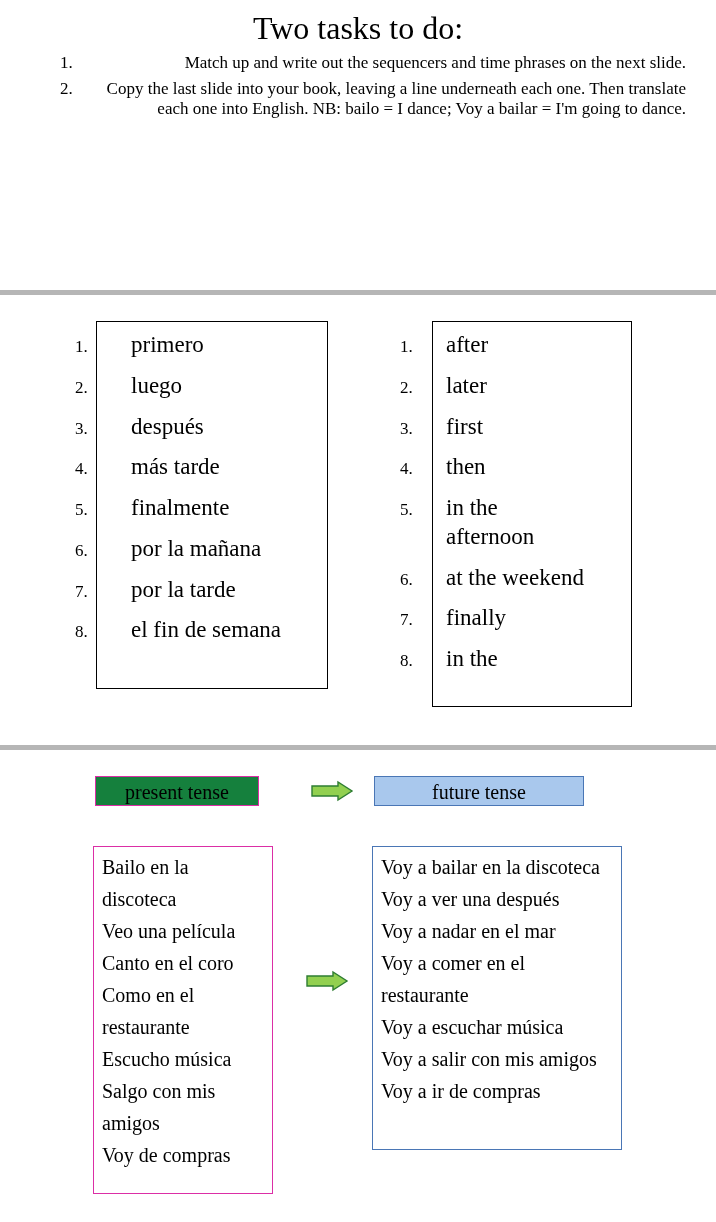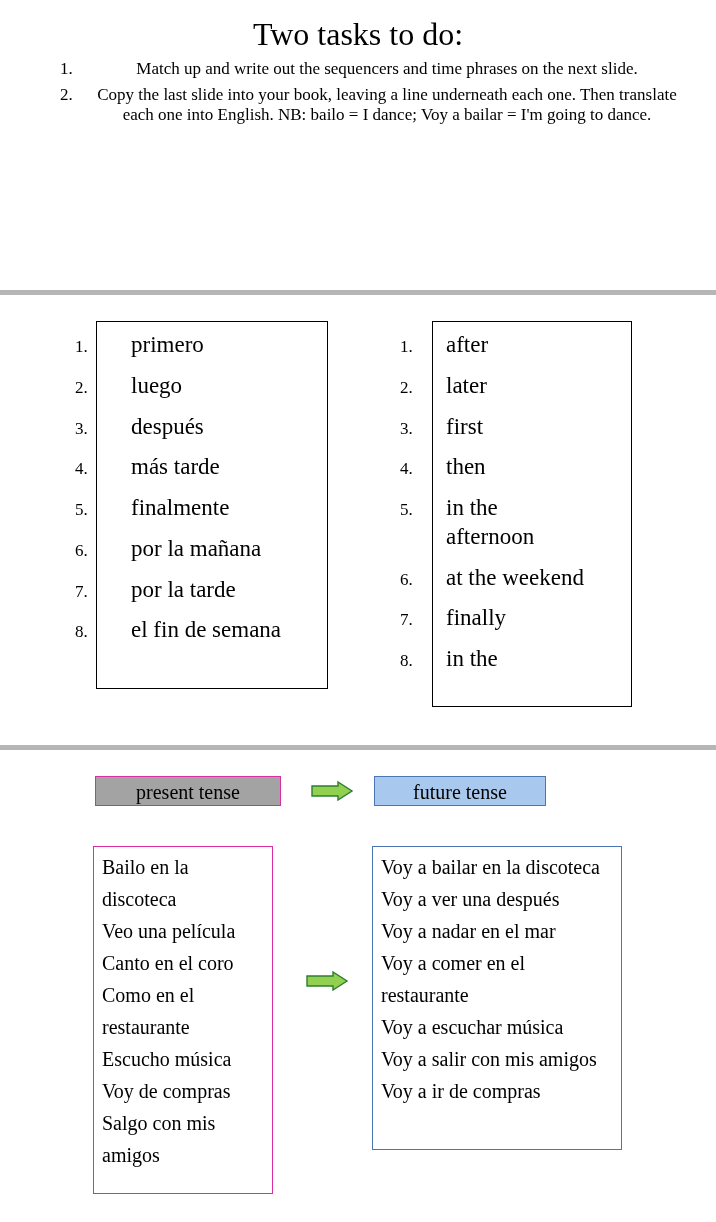--- a/index.html
+++ b/index.html
@@ -22,40 +22,40 @@
   .divider {
     width: 100%;
     height: 5px;
     background: #b6b6b6;
   }
 
   
   .s1-title {
     font-size: 32px;
     text-align: center;
-    margin-top: 16px;
+    margin-top: 10px;
   }
   .s1-list {
     font-size: 17px;
     text-align: center;
     padding: 0 30px;
   }
   .s1-item {
     display: flex;
     margin-top: 6px;
   }
   .s1-num {
     width: 58px;
     text-align: left;
     flex: 0 0 58px;
     padding-left: 30px;
   }
   .s1-text {
     flex: 1;
-    text-align: center;
+    text-align: right;
   }
 
   
   .s2-col {
     position: absolute;
     top: 30px;
   }
   .s2-left { left: 75px; width: 250px; }
   .s2-right { left: 400px; width: 250px; }
   .s2-box {
@@ -85,27 +85,27 @@
   .tense-label {
     position: absolute;
     top: 26px;
     height: 30px;
     line-height: 30px;
     font-size: 20px;
     text-align: center;
   }
   .tense-present {
     left: 95px;
-    width: 186px;
-    background: #a3a3a3;
+    width: 164px;
+    background: #15803d;
     border: 1.5px solid #db2ea6;
   }
   .tense-future {
     left: 374px;
-    width: 172px;
+    width: 210px;
     background: #a9c8ed;
     border: 1.5px solid #4a76b5;
   }
   .arrow {
     position: absolute;
   }
   .arrow svg { display: block; }
   .arrow1 { top: 30px; left: 310px; }
   .arrow2 { top: 220px; left: 305px; }
 
@@ -238,22 +238,22 @@
         <polygon points="2,6 28,6 28,2 42,11 28,20 28,16 2,16" fill="#92d050" stroke="#2e7d32" stroke-width="1.4"></polygon>
       </svg>
   </div>
 
   <div class="sent-box sent-present">
     <div class="sent-line">Bailo en la discoteca</div>
     <div class="sent-line">Veo una película</div>
     <div class="sent-line">Canto en el coro</div>
     <div class="sent-line">Como en el restaurante</div>
     <div class="sent-line">Escucho música</div>
+    <div class="sent-line">Salgo con mis amigos</div>
     <div class="sent-line">Voy de compras</div>
-    <div class="sent-line">Salgo con mis amigos</div>
   </div>
 
   <div class="sent-box sent-future">
     <div class="sent-line">Voy a bailar en la discoteca</div>
     <div class="sent-line">Voy a ver una después</div>
     <div class="sent-line">Voy a nadar en el mar</div>
     <div class="sent-line">Voy a comer en el restaurante</div>
     <div class="sent-line">Voy a escuchar música</div>
     <div class="sent-line">Voy a salir con mis amigos</div>
     <div class="sent-line">Voy a ir de compras</div>

